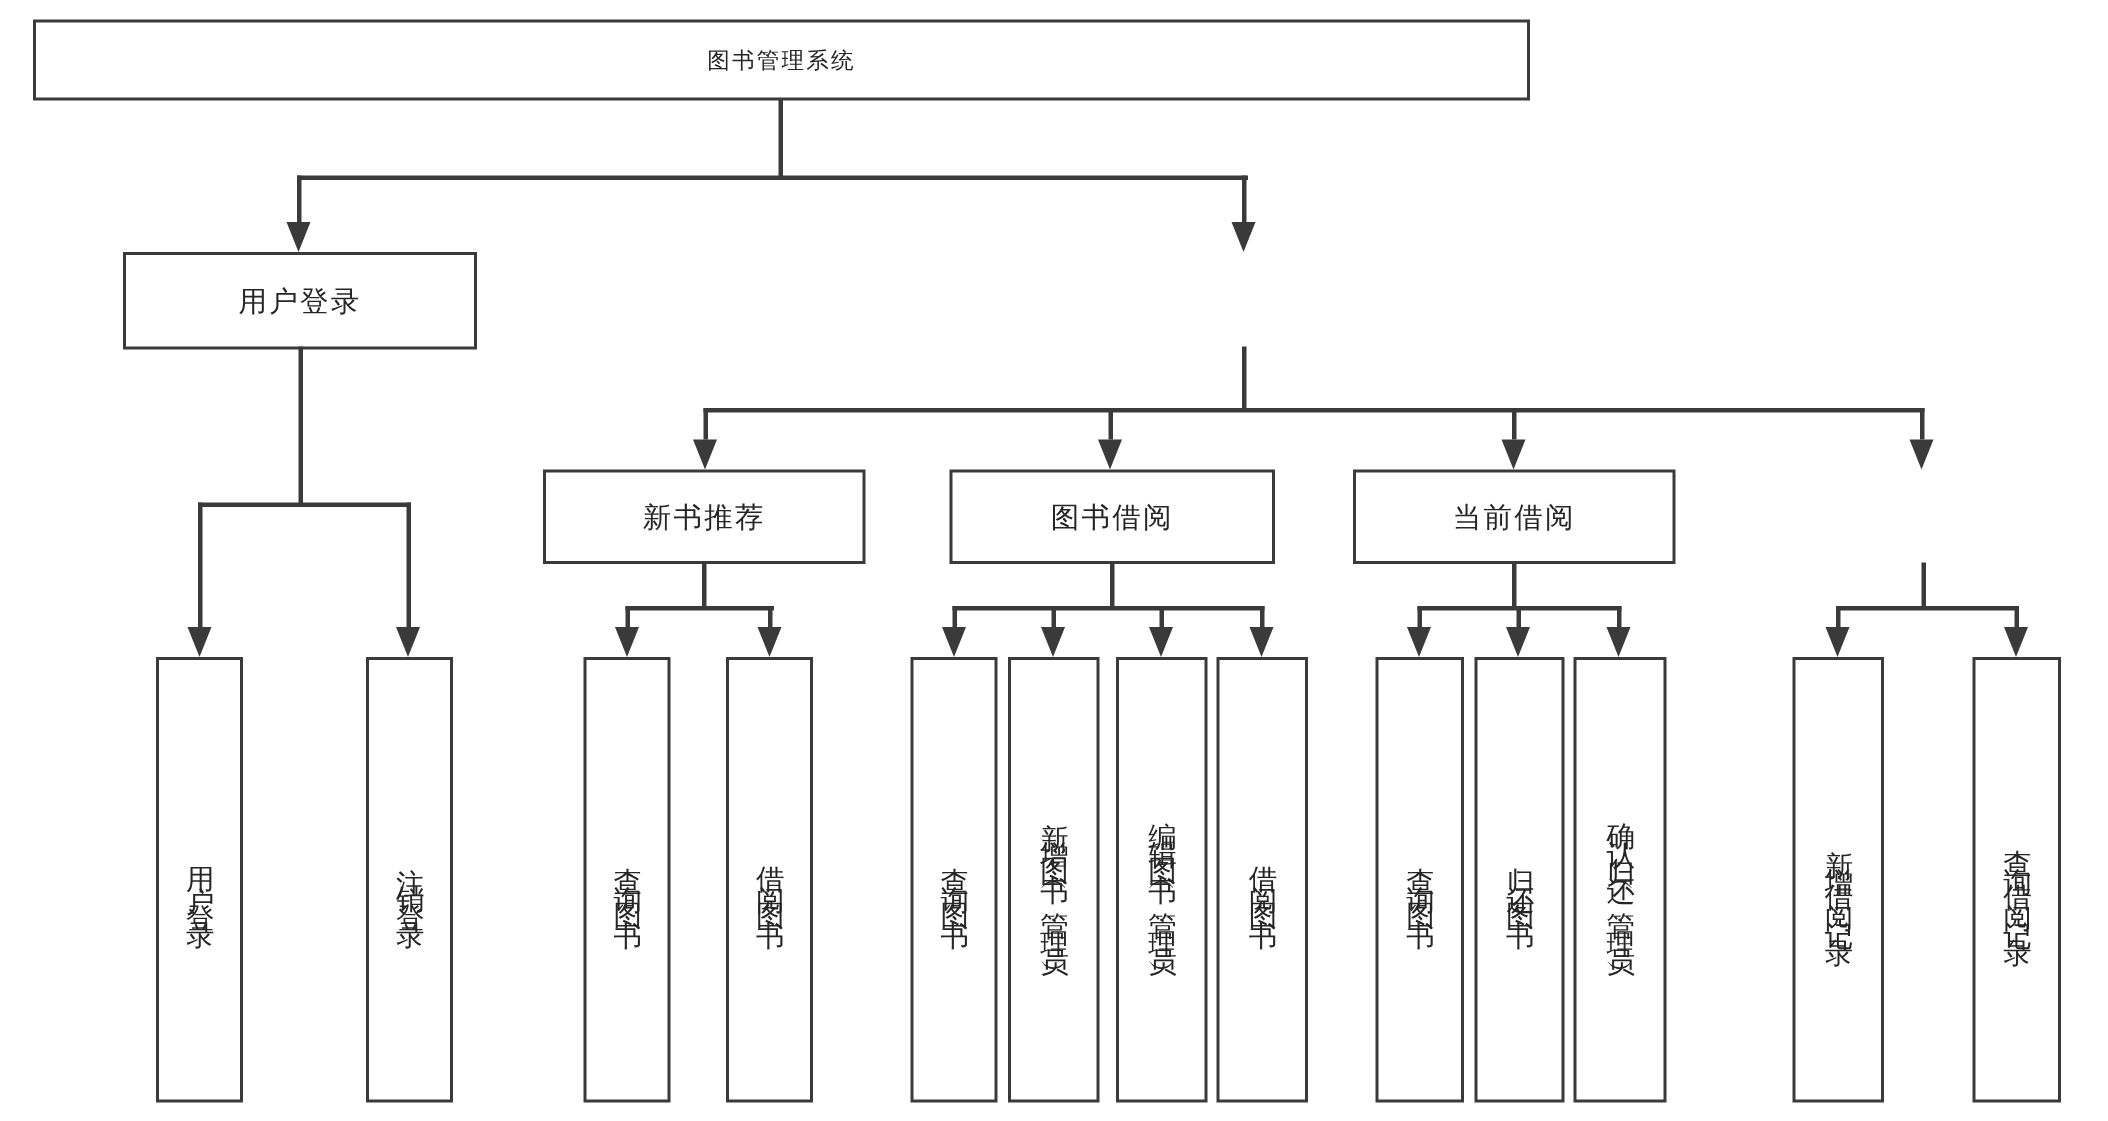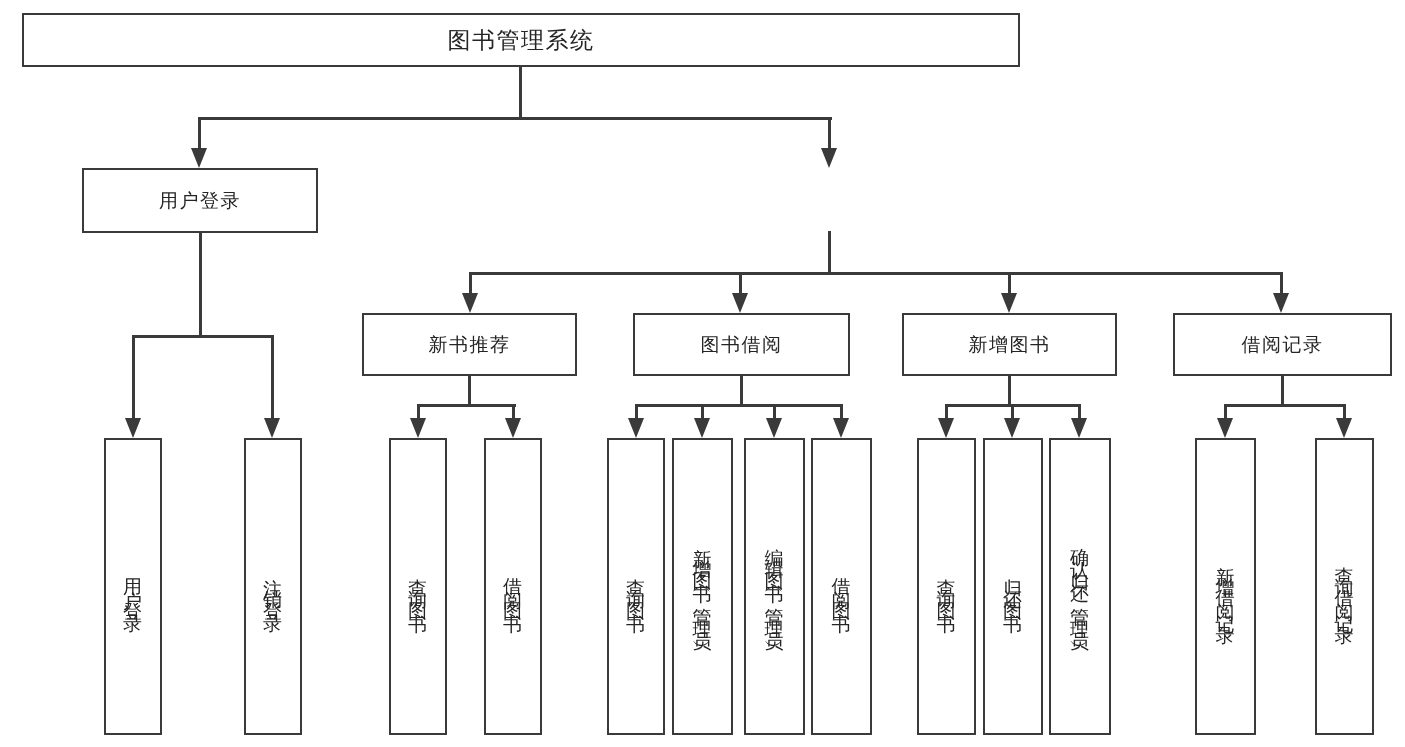--- a/index.html
+++ b/index.html
@@ -20,21 +20,21 @@
     border: 2.5px solid #3a3a3a;
     background: #ffffff;
     display: flex;
     align-items: center;
     justify-content: center;
     font-size: 19px;
     letter-spacing: 1.5px;
     color: #252525;
     white-space: nowrap;
   }
-  .box.title { font-size: 23px; }
+  .box.title { font-size: 15px; }
 
   
   .vbox {
     position: absolute;
     top: 438px;
     height: 297px;
     border: 2.5px solid #3a3a3a;
     background: #ffffff;
     display: flex;
     align-items: center;
@@ -100,22 +100,21 @@
 
   <div class="ln v" style="left:828px; top:231px; height:43px;"></div>
   <div class="ln h" style="left:469px; top:272px; width:814px;"></div>
   <div class="arrow" style="left:469px; top:272px; height:21px;"></div>
   <div class="arrow" style="left:739px; top:272px; height:21px;"></div>
   <div class="arrow" style="left:1008px; top:272px; height:21px;"></div>
   <div class="arrow" style="left:1280px; top:272px; height:21px;"></div>
 
   <div class="box" style="left:633px; top:313px; width:217px; height:63px;">图书借阅</div>
   <div class="box" style="left:362px; top:313px; width:215px; height:63px;">新书推荐</div>
-  <div class="box" style="left:902px; top:313px; width:215px; height:63px;">新增图书</div>
-  <div class="box" style="left:1173px; top:313px; width:219px; height:63px;">借阅记录</div>
+  <div class="box" style="left:902px; top:313px; width:215px; height:63px;">当前借阅</div>
 
   <div class="ln v" style="left:468px; top:375px; height:31px;"></div>
   <div class="ln h" style="left:417px; top:404px; width:99px;"></div>
   <div class="arrow" style="left:417px; top:404px; height:14px;"></div>
   <div class="arrow" style="left:512px; top:404px; height:14px;"></div>
 
   <div class="ln v" style="left:740px; top:375px; height:31px;"></div>
   <div class="ln h" style="left:635px; top:404px; width:208px;"></div>
   <div class="arrow" style="left:635px; top:404px; height:14px;"></div>
   <div class="arrow" style="left:701px; top:404px; height:14px;"></div>

